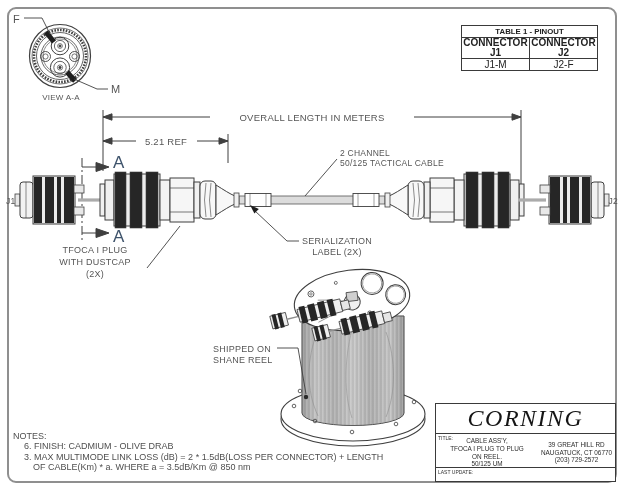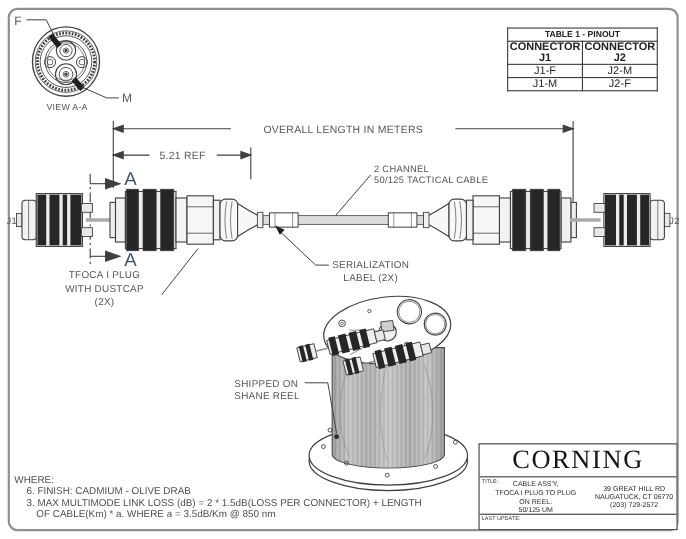--- a/index.html
+++ b/index.html
@@ -22,21 +22,21 @@
   #notes{position:absolute;left:13px;top:431px;width:420px;font-size:9px;
          line-height:10.4px;color:#4f4f4f;white-space:nowrap;}
   #notes .n-item{margin-left:11px;}
   #notes .n-cont{margin-left:20px;}
 
   
   #tblock{position:absolute;left:435px;top:403px;width:181px;height:79px;
           border:1.5px solid #3a3a3a;background:#fff;box-sizing:border-box;}
   .tb-brand{height:29px;border-bottom:1.2px solid #3a3a3a;display:flex;align-items:center;
           justify-content:center;font-family:"Liberation Serif",serif;font-size:24px;
-          letter-spacing:1.5px;color:#151515;}
+          letter-spacing:1.5px;color:#151515;font-style:italic;}
   .tb-mid{position:relative;height:34px;border-bottom:1.2px solid #3a3a3a;display:flex;
           box-sizing:border-box;}
   .tb-tiny{position:absolute;top:1px;left:2px;font-size:5px;color:#333;letter-spacing:0;}
   .tb-col{display:flex;flex-direction:column;justify-content:center;text-align:center;
           font-size:6.4px;line-height:7.6px;color:#2c2c2c;padding-top:4px;box-sizing:border-box;}
   .tb-col.left{width:57%;} .tb-col.right{width:43%;}
   .tb-bottom{position:relative;height:13px;box-sizing:border-box;}
   .tb-date{position:absolute;left:0;right:0;top:2px;text-align:center;font-size:7.5px;color:#222;margin-top:28px;}
 </style>
 </head>
@@ -267,32 +267,28 @@
 <table id="pinout">
   <tbody>
         <tr>
           <th colspan="2" class="tt">TABLE 1 - PINOUT</th>
         </tr>
   <tr>
     <th style="width:50%">CONNECTOR J1</th>
     <th style="width:50%">CONNECTOR J2</th>
   </tr>
   <tr>
-    <td>J1-F</td>
-    <td>J2-M</td>
-  </tr>
-  <tr>
     <td>J1-M</td>
     <td>J2-F</td>
   </tr>
 </tbody>
     </table>
 
 <div id="notes">
-  <div>WHERE:</div>
+  <div>NOTES:</div>
   <div class="n-item">6. FINISH: CADMIUM - OLIVE DRAB</div>
   <div class="n-item">3. MAX MULTIMODE LINK LOSS (dB) = 2 * 1.5dB(LOSS PER CONNECTOR) + LENGTH</div>
   <div class="n-cont">OF CABLE(Km) * a.  WHERE a = 3.5dB/Km @ 850 nm</div>
 </div>
 
 <div id="tblock">
   <div class="tb-brand">CORNING</div>
   <div class="tb-mid">
     <span class="tb-tiny">TITLE:</span>
     <div class="tb-col left">

